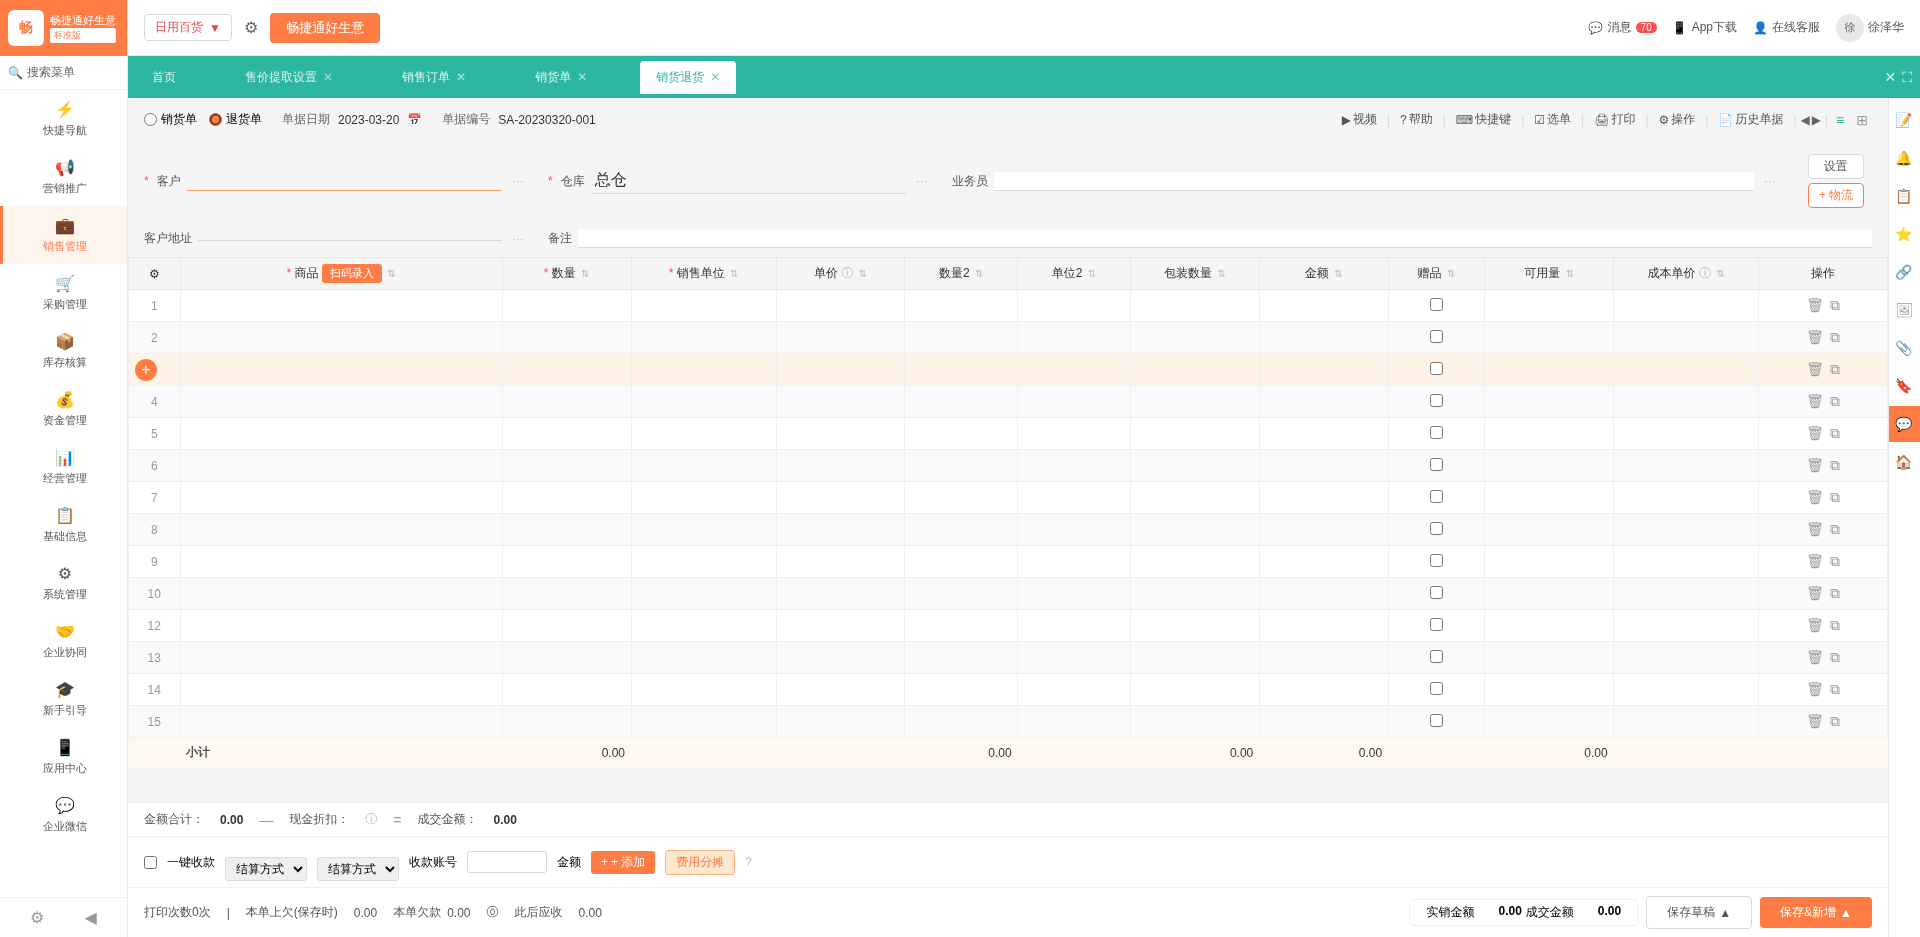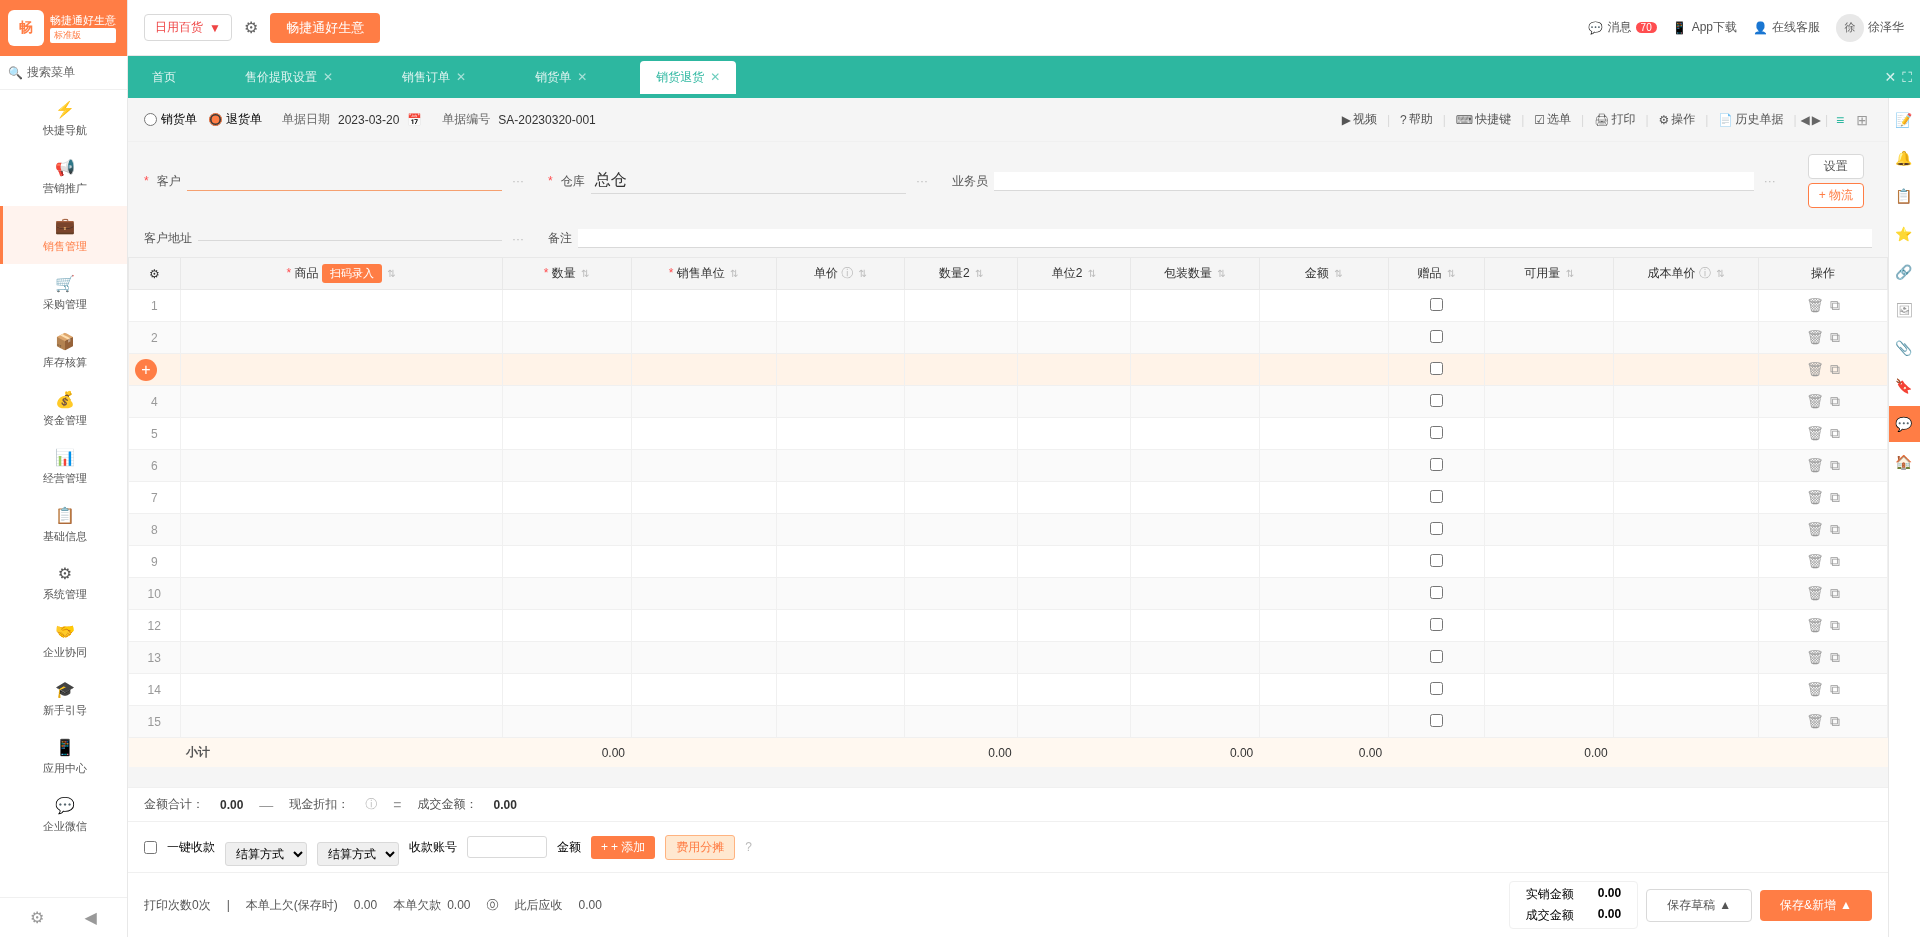--- a/index.html
+++ b/index.html
@@ -753,21 +753,21 @@
             <span>本单上欠(保存时)</span>
             <span>0.00</span>
             <span>本单欠款</span>
             <span style="margin-left:-10px;">0.00</span>
             <span>⓪</span>
             <span>此后应收</span>
             <span>0.00</span>
           </div>
           <div style="display:flex;align-items:center;gap:8px;">
 
-            <div style="display:flex;flex-direction:column;gap:4px;padding:4px 16px;border:1px solid #f0f0f0;border-radius:4px;background:#fff;">
+            <div style="display:flex;flex-direction:row;gap:4px;padding:4px 16px;border:1px solid #f0f0f0;border-radius:4px;background:#fff;">
               <div style="display:flex;justify-content:space-between;gap:24px;font-size:12px;">
                 <span>实销金额</span>
                 <span style="font-weight:bold;">0.00</span>
               </div>
               <div style="display:flex;justify-content:space-between;gap:24px;font-size:12px;">
                 <span>成交金额</span>
                 <span style="font-weight:bold;">0.00</span>
               </div>
             </div>
             <button class="btn-draft">

